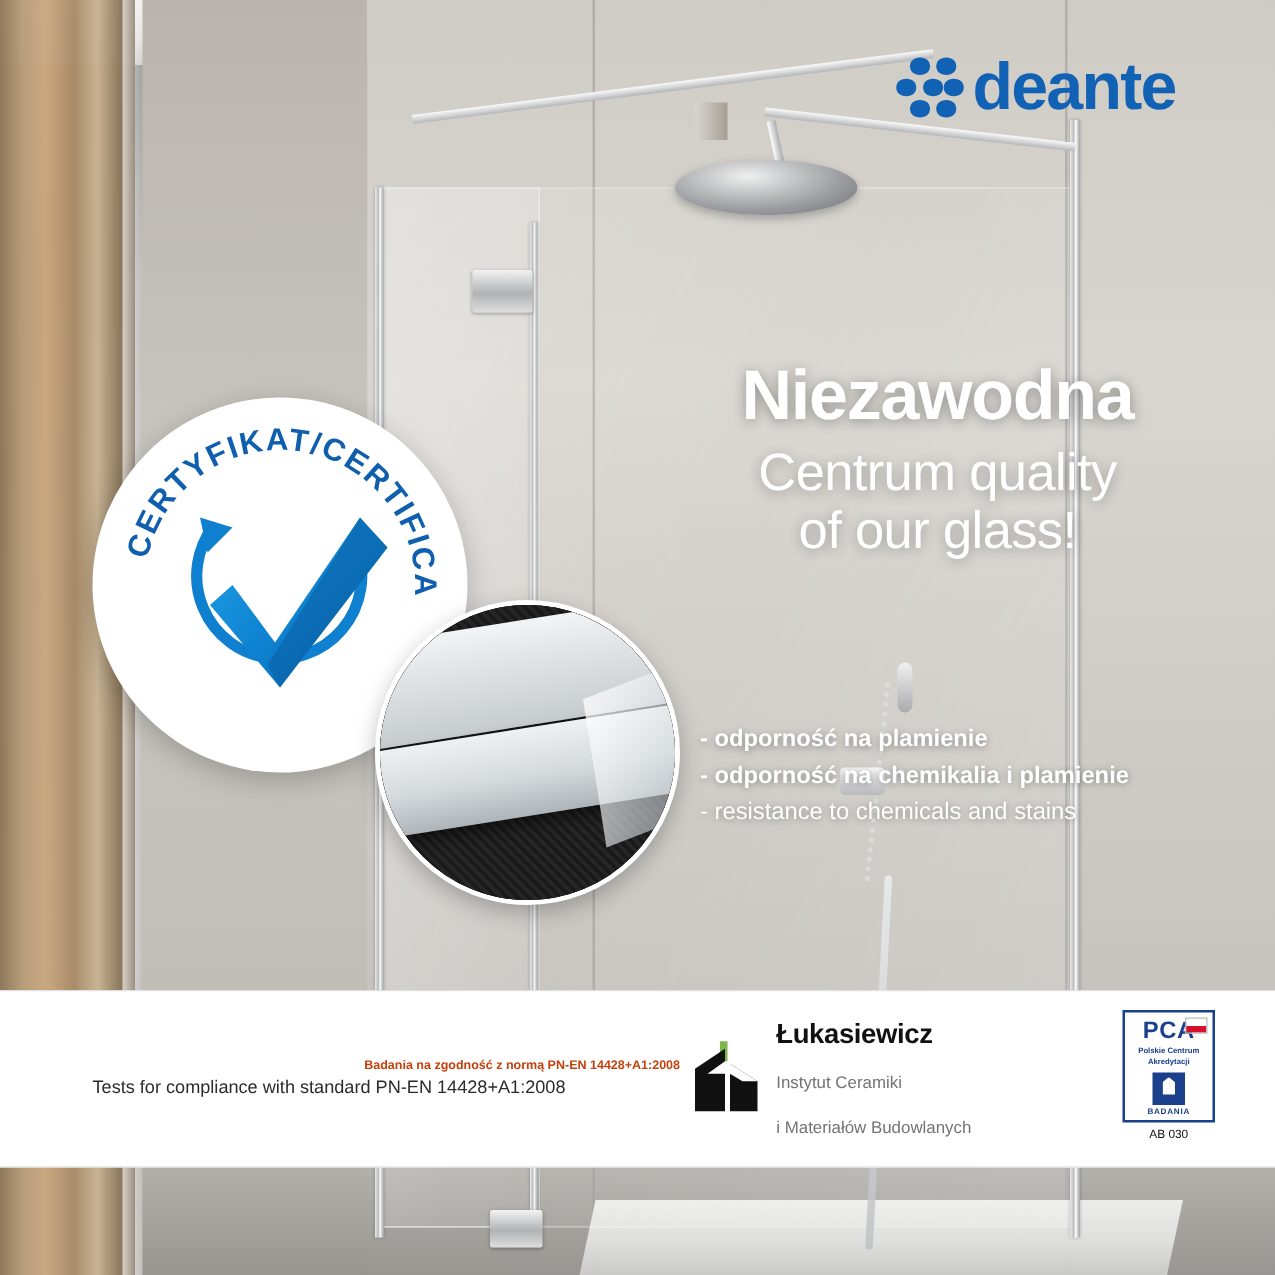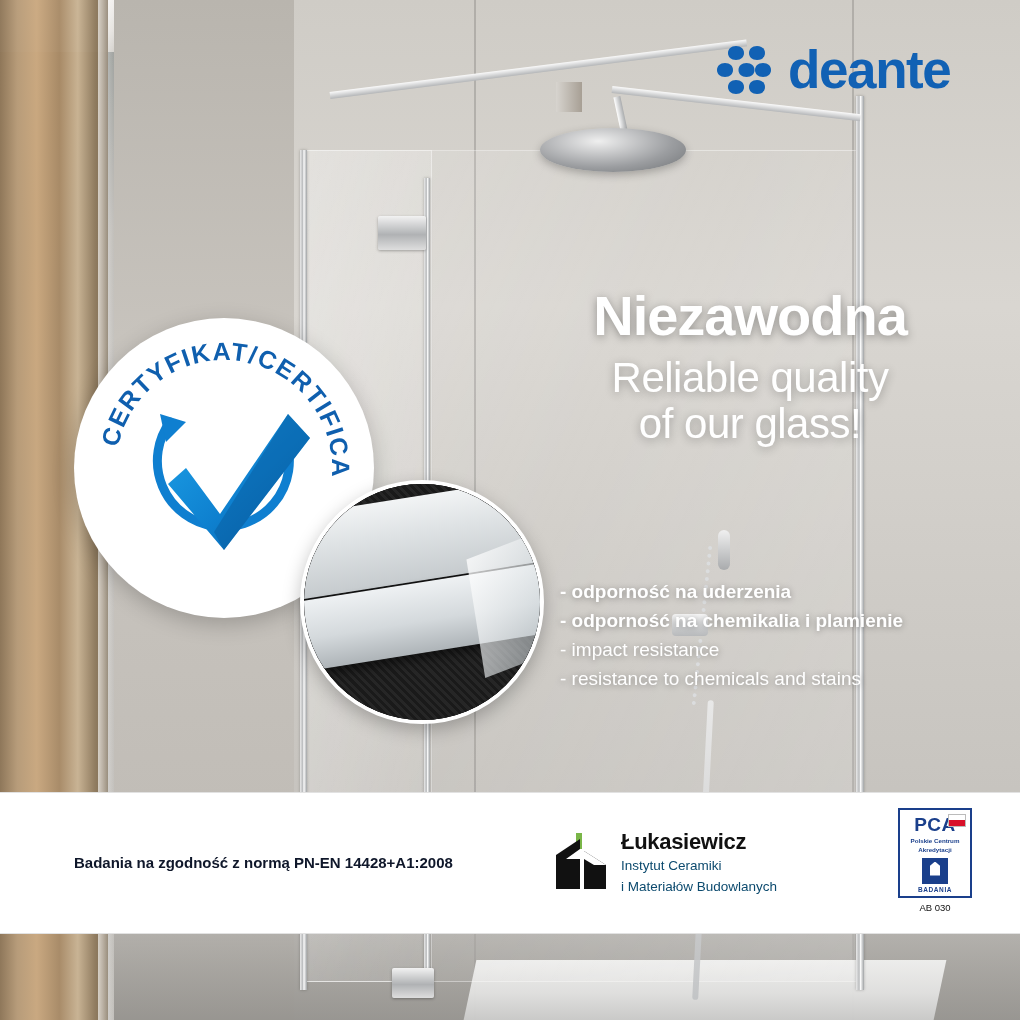--- a/index.html
+++ b/index.html
@@ -191,21 +191,21 @@
     border-radius: 4px;
   }
 
   
   .logo {
     position: absolute;
     left: 716px; top: 38px;
     width: 262px; height: 62px;
     display: flex;
     align-items: center;
-    gap: 14px;
+    gap: 4px;
   }
   .logo-mark { width: 58px; height: 54px; flex: 0 0 auto; }
   .logo-word {
     font-size: 53px;
     font-weight: 700;
     color: #1161b4;
     letter-spacing: -1.4px;
     line-height: 1;
   }
 
@@ -311,24 +311,25 @@
     width: 1020px; height: 142px;
     background: #ffffff;
     display: flex;
     align-items: center;
   }
   .footer-text {
     margin-left: 74px;
     width: 470px;
   }
   .footer-text .l1 {
-    font-size: 15px;
-    font-weight: 700;
-    color: #0f172a;
+    font-size: 10px;
+    font-weight: 700;
+    color: #c2410c;
     line-height: 1.5;
+    text-align: right;
   }
   .footer-text .l2 {
     font-size: 14.5px;
     font-weight: 400;
     color: #2b2b2b;
     line-height: 1.5;
   }
   .lukas {
     display: flex;
     align-items: center;
@@ -338,23 +339,23 @@
   .lukas-mark { width: 62px; height: 64px; flex: 0 0 auto; }
   .lukas-name {
     font-size: 22px;
     font-weight: 700;
     color: #111111;
     line-height: 1.1;
     letter-spacing: -0.3px;
   }
   .lukas-sub {
     font-size: 13.5px;
-    color: #0c4a6e;
+    color: #737373;
     line-height: 1.32;
-    margin-top: 3px;
+    margin-top: 18px;
   }
   .ilac {
     position: absolute;
     left: 784px; top: 22px;
     width: 96px; height: 96px;
   }
   .pca {
     position: absolute;
     left: 898px; top: 16px;
     width: 74px; height: 108px;
@@ -477,30 +478,29 @@
       </svg>
     </span>
     <span class="logo-word">deante</span>
   </div>
 
   <div class="headline">
     <h1>
       <span>Niezawodna</span><br>
     </h1>
     <h2>
-      <span>Reliable quality</span><br>
+      <span>Centrum quality</span><br>
       <span>of our glass!</span>
     </h2>
   </div>
 
   <div class="features">
     <ul>
-      <li class="bold">- odporność na uderzenia</li>
+      <li class="bold">- odporność na plamienie</li>
       <li class="bold">- odporność na chemikalia i plamienie</li>
-      <li>- impact resistance</li>
       <li>- resistance to chemicals and stains</li>
     </ul>
   </div>
 
   <div class="cert">
     <svg viewBox="0 0 300 300" width="300" height="300" aria-hidden="true">
       <defs>
         <path id="ringpath" d="M 150,150 m -108,0 a 108,108 0 1 1 216,0" fill="none"></path>
         <linearGradient id="chkgrad" x1="0" y1="0" x2="1" y2="1">
           <stop offset="0%" stop-color="#1ea2e8"></stop>
@@ -528,20 +528,21 @@
     <div class="sample-pane-b"></div>
     <div class="sample-edge"></div>
   </div>
 
   <div class="footer">
     <div class="footer-line-top"></div>
     <div class="footer-line-bottom"></div>
 
     <div class="footer-text">
       <div class="l1">Badania na zgodność z normą PN-EN 14428+A1:2008</div>
+      <div class="l2">Tests for compliance with standard PN-EN 14428+A1:2008</div>
     </div>
 
     <div class="lukas">
       <span class="lukas-mark">
         <svg viewBox="0 0 62 64" width="62" height="64" aria-hidden="true">
           <rect x="26" y="2" width="6" height="16" fill="#7ab648"></rect>
           <path d="M6 24 L30 8 L30 18 L16 28 L30 28 L30 58 L6 58 Z" fill="#111111"></path>
           <path d="M34 20 L56 34 L56 58 L34 58 Z" fill="#111111"></path>
           <path d="M34 20 L56 34 L44 34 L34 28 Z" fill="#ffffff"></path>
         </svg>

